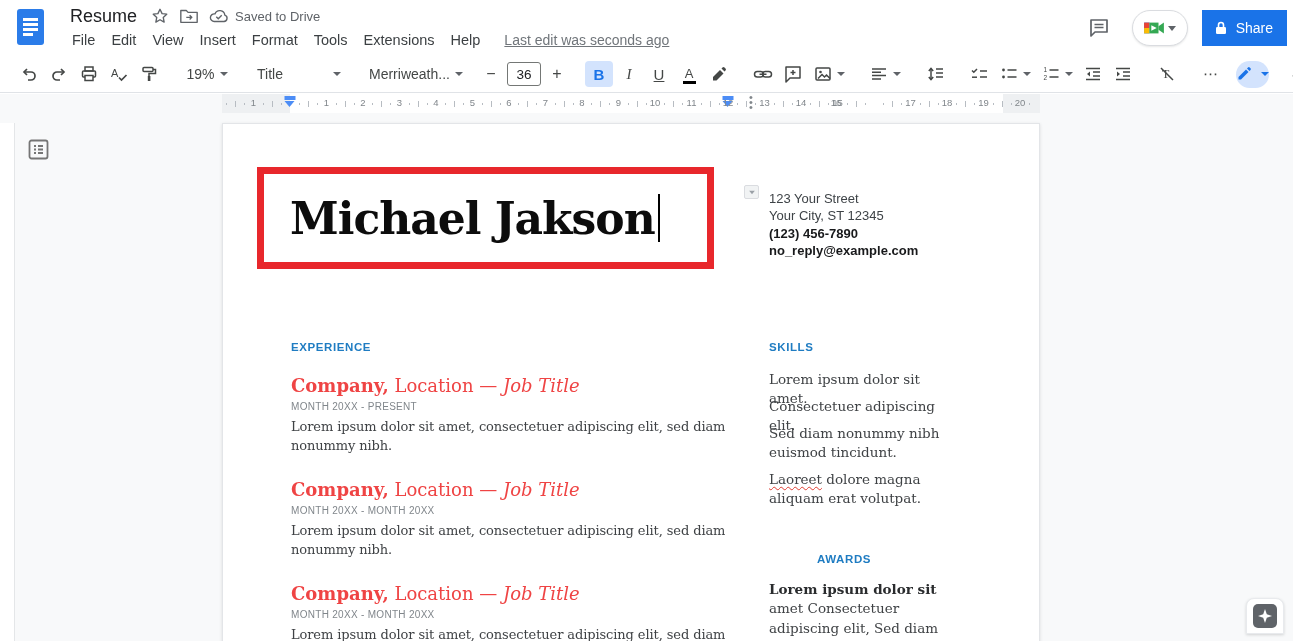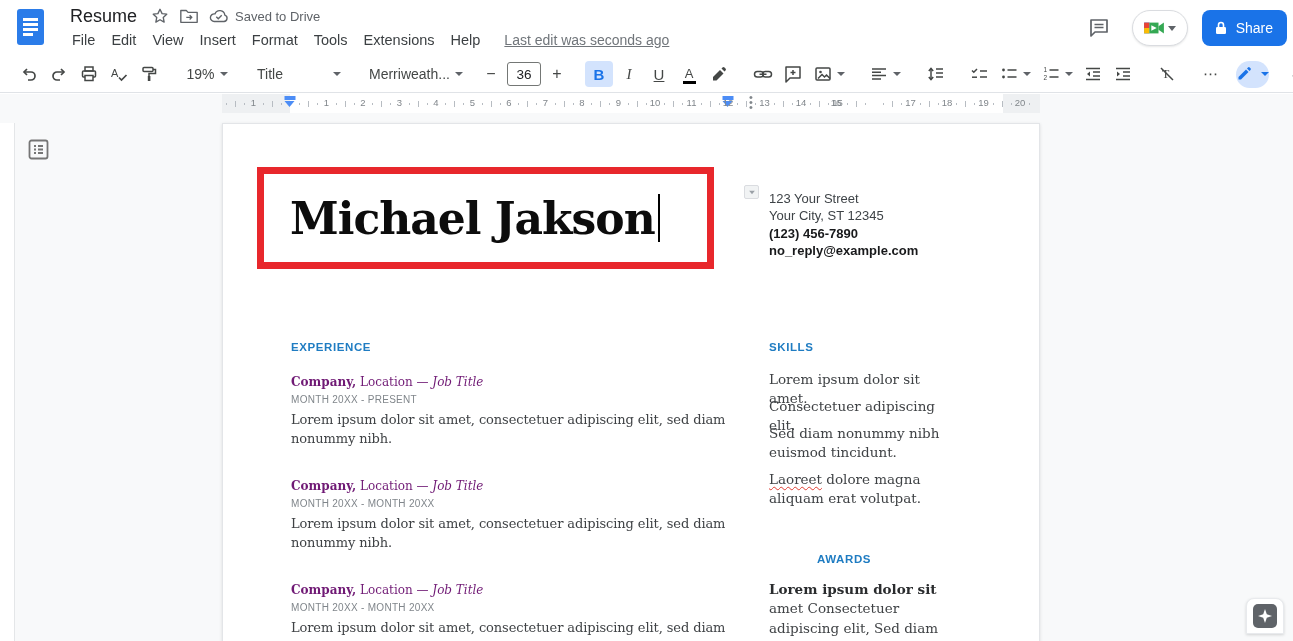--- a/index.html
+++ b/index.html
@@ -17,21 +17,21 @@
   .hdr-ic { margin-left:10px; display:flex; align-items:center; cursor:pointer; }
   #saved-status { margin-left:6px; font-size:13px; color:#5f6368; }
   #menu-row { position:absolute; left:64px; top:30px; display:flex; align-items:center; }
   .menu-item { font-size:14.5px; color:#3c4043; padding:2px 8px; border-radius:4px; cursor:pointer; }
   #last-edit { margin-left:16px; font-size:14px; color:#70757a; text-decoration:underline; cursor:pointer; }
   #header-right { position:absolute; right:6px; top:6px; height:44px; display:flex; align-items:center; }
   #comment-btn { margin-right:22px; cursor:pointer; }
   #meet-pill { width:56px; height:36px; border:1px solid #dadce0; border-radius:18px; background:#fff;
     display:flex; align-items:center; justify-content:center; gap:3px; margin-right:14px; cursor:pointer;
     box-shadow:0 1px 2px rgba(60,64,67,.12); }
-  #share-btn { height:36px; padding:0 14px 0 12px; background:#1a73e8; border:none; border-radius:8px;
+  #share-btn { height:36px; padding:0 14px 0 12px; background:#1a73e8; border:none; border-radius:0;
     color:#fff; font-size:14px; font-family:"Liberation Sans",sans-serif; display:flex; align-items:center; gap:8px; cursor:pointer; }
   .caret { width:0; height:0; border-left:4px solid transparent; border-right:4px solid transparent;
     border-top:5px solid #5f6368; display:inline-block; }
 
   
   #toolbar { position:absolute; top:56px; left:0; width:100%; height:37px; background:#fff;
     border-bottom:1px solid #e0e3e7; display:flex; align-items:center; padding-left:14px; z-index:5; }
   .tb-btn { min-width:28px; height:26px; display:flex; align-items:center; justify-content:center;
     border-radius:4px; cursor:pointer; color:#444746; margin:0 1px; }
   .tb-sep { width:1px; height:20px; background:#dadce0; margin:0 7px; }
@@ -93,21 +93,21 @@
   #contact-marker .caret { border-top-color:#9aa0a6; transform:scale(.7); }
   #contact { position:absolute; left:546px; top:66px; font-size:13px; line-height:17.3px; color:#3e4347; }
   #contact .bold { font-weight:bold; color:#18191b; }
 
   
   .sec-heading { font-size:11.5px; font-weight:bold; letter-spacing:.6px; color:#1f7cc2; }
 
   
   #experience-heading { position:absolute; left:68px; top:217px; }
   .exp-entry { position:absolute; left:68px; width:442px; }
-  .exp-company-line { font-family:"DejaVu Serif","Liberation Serif",serif; font-size:12px; color:#701a75; }
+  .exp-company-line { font-family:"DejaVu Serif","Liberation Serif",serif; font-size:18px; color:#ef4444; }
   .exp-company { font-weight:bold; }
   .exp-jobtitle { font-style:italic; }
   .exp-dates { font-size:10px; color:#80868b; letter-spacing:.3px; margin-top:5px; }
   .exp-desc { font-family:"DejaVu Serif","Liberation Serif",serif; font-size:13px; line-height:19px;
     color:#3f4245; margin-top:5px; letter-spacing:-.1px; }
 
   
   #skills-heading { position:absolute; left:546px; top:217px; }
   .skill-item { position:absolute; left:546px; width:192px; font-family:"DejaVu Serif","Liberation Serif",serif;
     font-size:13.5px; line-height:19px; color:#3f4245; }

